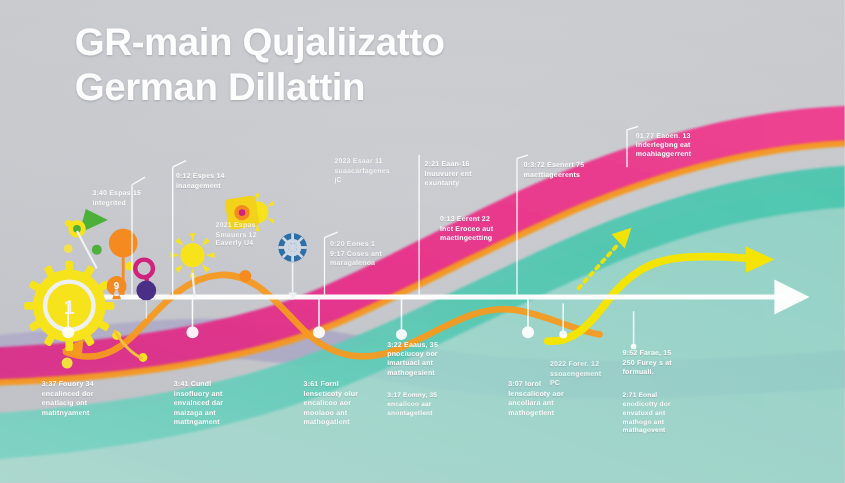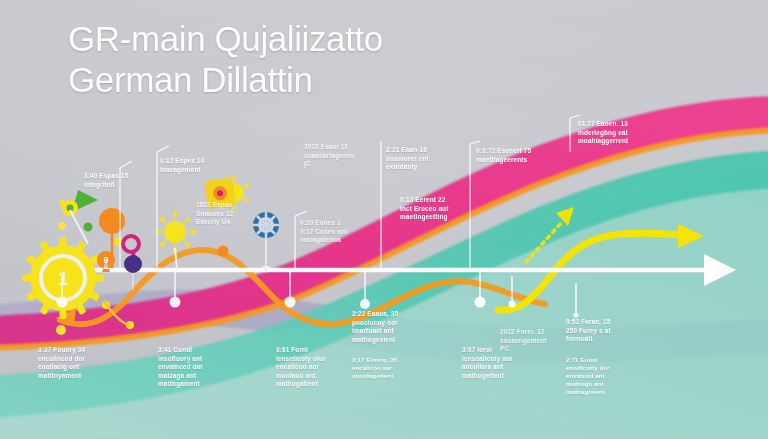--- a/index.html
+++ b/index.html
@@ -23,21 +23,21 @@
 
   .layer{position:absolute;left:0;top:0;width:768px;height:439px;}
   .layer svg{display:block;}
 
   
   .title{
     position:absolute;
     left:68px;top:18px;
     width:620px;
     color:#fdfdfd;
-    font-weight:normal;
+    font-weight:bold;
     font-size:35px;
     line-height:41px;
     letter-spacing:-0.4px;
     text-shadow:0 1px 2px rgba(120,122,128,0.45);
     white-space:pre-line;
   }
 
   
   .mlabel{
     position:absolute;

